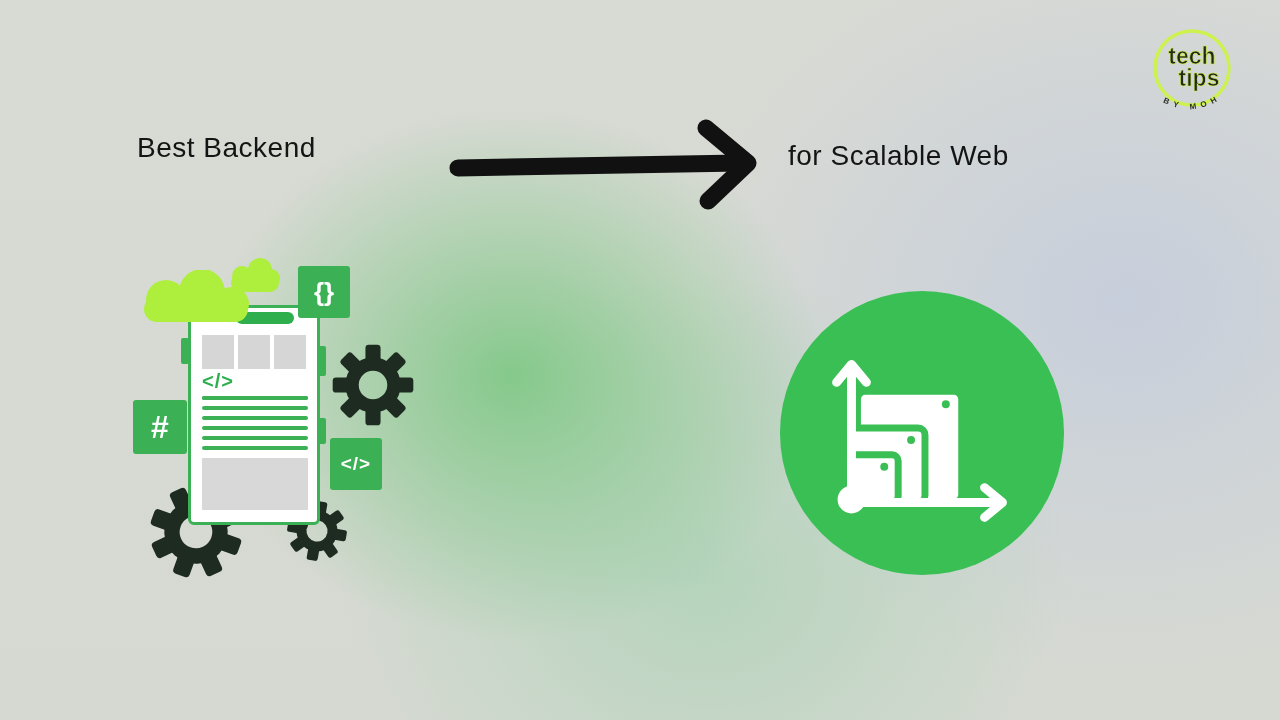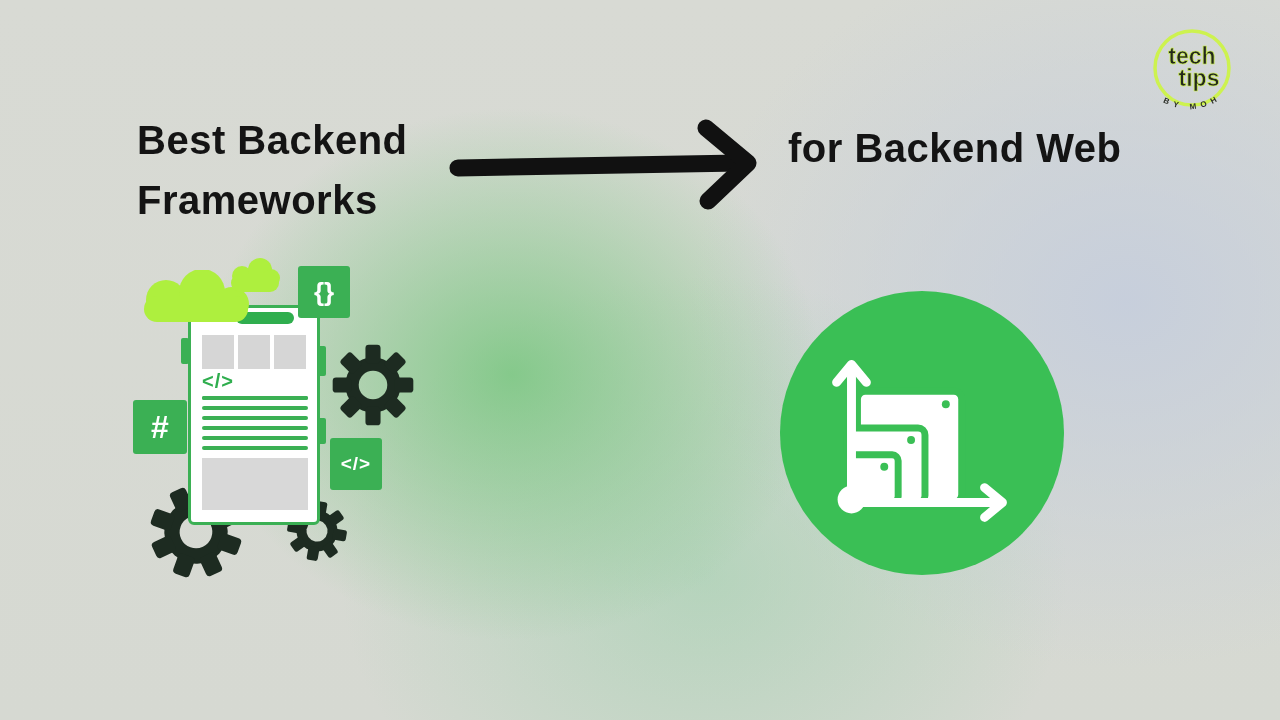--- a/index.html
+++ b/index.html
@@ -6,22 +6,22 @@
   .canvas{
     position:relative;width:1280px;height:720px;overflow:hidden;
     font-family:"Liberation Sans",sans-serif;
     background:
       radial-gradient(ellipse 430px 370px at 40% 52%, rgba(114,197,122,0.8) 0%, rgba(114,197,122,0) 72%),
       radial-gradient(ellipse 520px 430px at 55% 80%, rgba(140,205,160,0.45) 0%, rgba(140,205,160,0) 70%),
       radial-gradient(ellipse 560px 470px at 88% 42%, rgba(198,206,220,0.95) 0%, rgba(198,206,220,0) 78%),
       linear-gradient(180deg,#d8dad4 0%,#d6d9d2 100%);
   }
   .title{
-    position:absolute;color:#141414;font-weight:700;font-size:40px;line-height:60px;
-    letter-spacing:0.5px;white-space:nowrap;
+    position:absolute;color:#141414;font-weight:400;font-size:28px;line-height:60px;
+    letter-spacing:0.5px;white-space:nowrap;margin-top:8px;
   }
   .title-left{left:137px;top:110px;}
   .title-right{left:788px;top:118px;}
   .badge{
     position:absolute;background:#3bb054;color:#ffffff;display:flex;align-items:center;
     justify-content:center;font-weight:700;border-radius:3px;z-index:4;
   }
   .badge-braces{left:298px;top:266px;width:52px;height:52px;font-size:26px;}
   .badge-hash{left:133px;top:400px;width:54px;height:54px;font-size:32px;}
   .badge-code{left:330px;top:438px;width:52px;height:52px;font-size:19px;letter-spacing:1px;}
@@ -60,25 +60,24 @@
   .scale-circle{position:absolute;left:778px;top:289px;z-index:2;}
   .logo{position:absolute;left:1142px;top:22px;z-index:5;}
 </style>
 </head>
 <body>
 
 <div class="canvas">
 
   <div class="title title-left">
     <div>Best Backend</div>
-    <div>Frameworks</div>
   </div>
 
   <div class="title title-right">
-    <div>for Backend Web</div>
+    <div>for Scalable Web</div>
   </div>
 
   <div class="arrow-wrap">
     <svg width="315" height="92" viewBox="0 0 315 92">
       <path d="M 10 50 L 292 45" stroke="#111111" stroke-width="17" stroke-linecap="round" fill="none"></path>
       <path d="M 258 10 L 300 45 L 260 83" stroke="#111111" stroke-width="17" stroke-linecap="round" stroke-linejoin="round" fill="none"></path>
     </svg>
   </div>
 
   <div class="logo">

